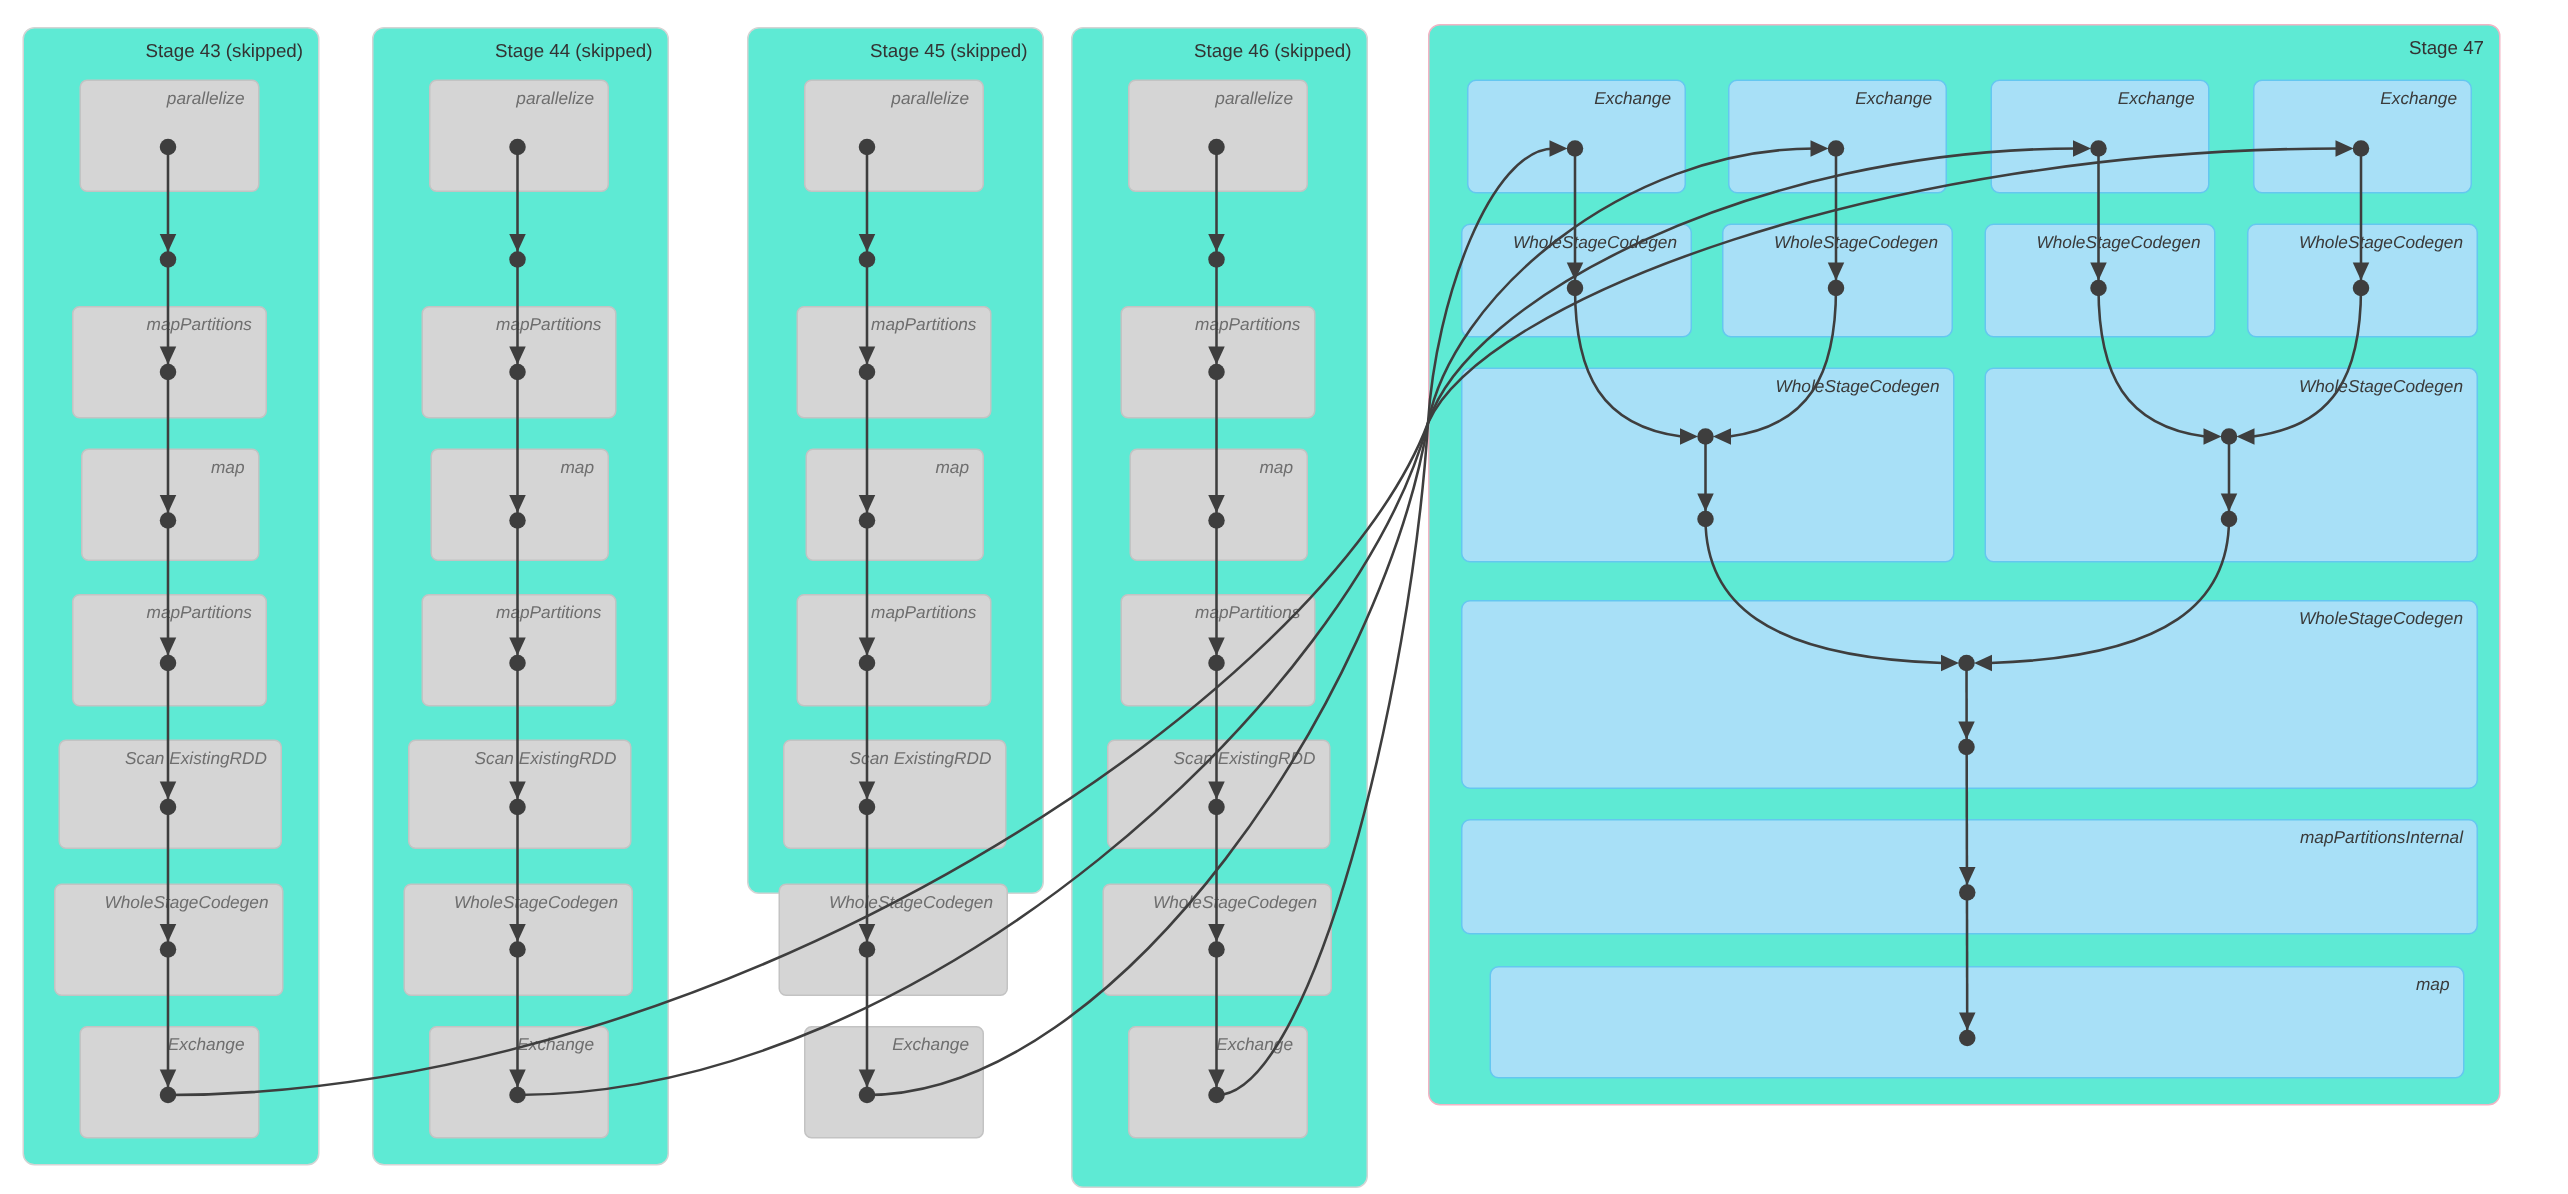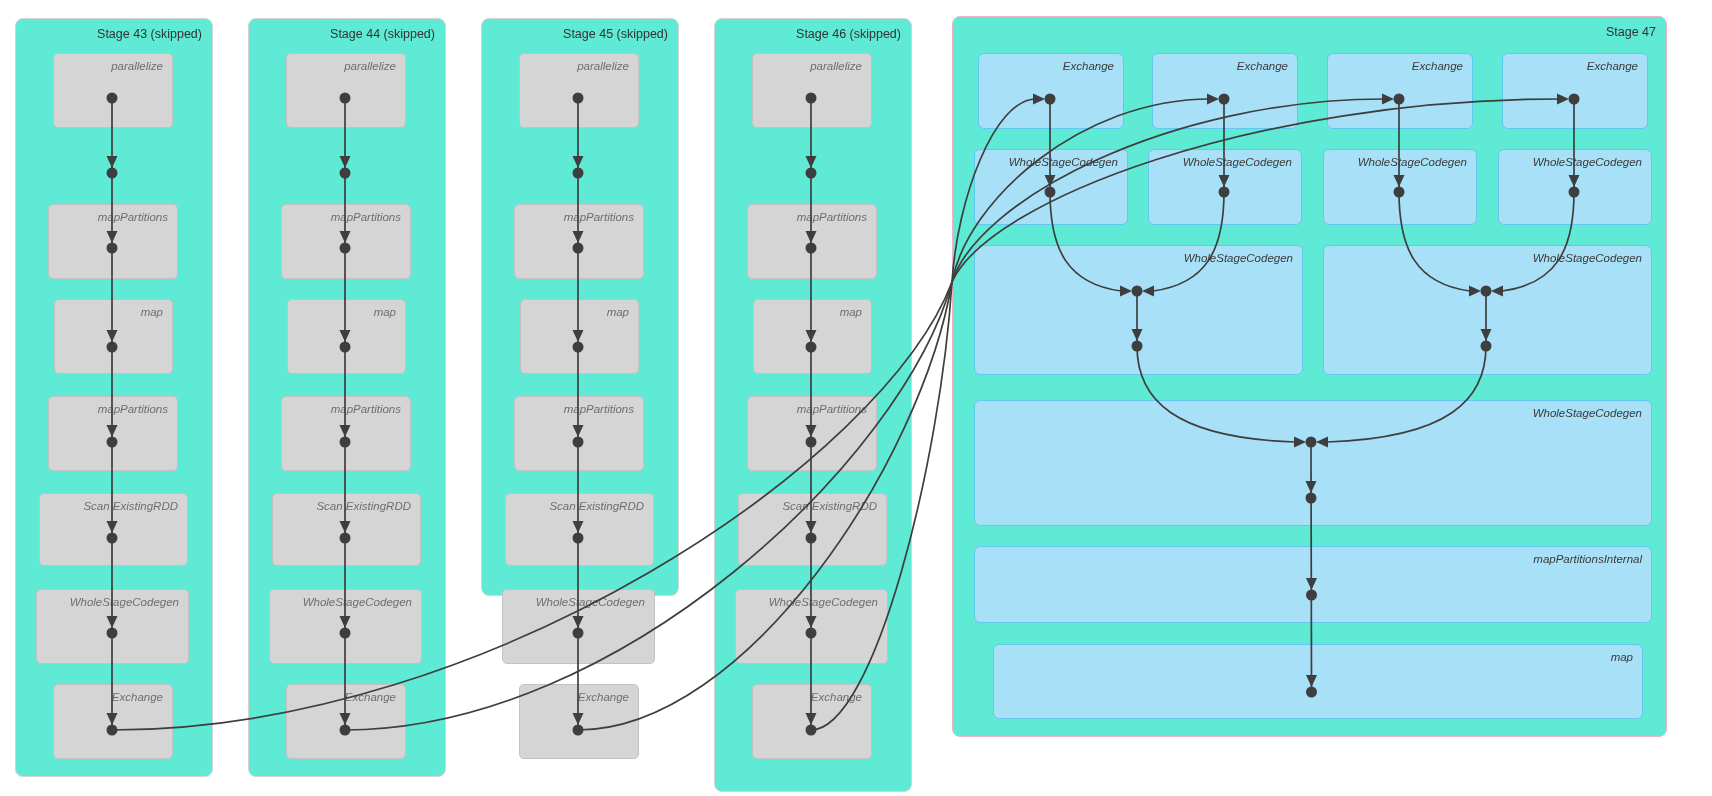--- a/index.html
+++ b/index.html
@@ -70,21 +70,21 @@
         <span class="op-label">Scan ExistingRDD</span>
       </div>
     <div class="op gray" style="left:20px;top:570px;width:153px;height:75px;">
         <span class="op-label">WholeStageCodegen</span>
       </div>
     <div class="op gray" style="left:37px;top:665px;width:120px;height:75px;">
         <span class="op-label">Exchange</span>
       </div>
   </div>
 
-  <div class="stage" style="left:481px;top:18px;width:198px;height:578px;">
+  <div class="stage" style="left:498px;top:18px;width:198px;height:578px;">
     <div class="stage-title">Stage 45 (skipped)</div>
     <div class="op gray" style="left:37px;top:34px;width:120px;height:75px;">
         <span class="op-label">parallelize</span>
       </div>
     <div class="op gray" style="left:32px;top:185px;width:130px;height:75px;">
         <span class="op-label">mapPartitions</span>
       </div>
     <div class="op gray" style="left:38px;top:280px;width:119px;height:75px;">
         <span class="op-label">map</span>
       </div>

